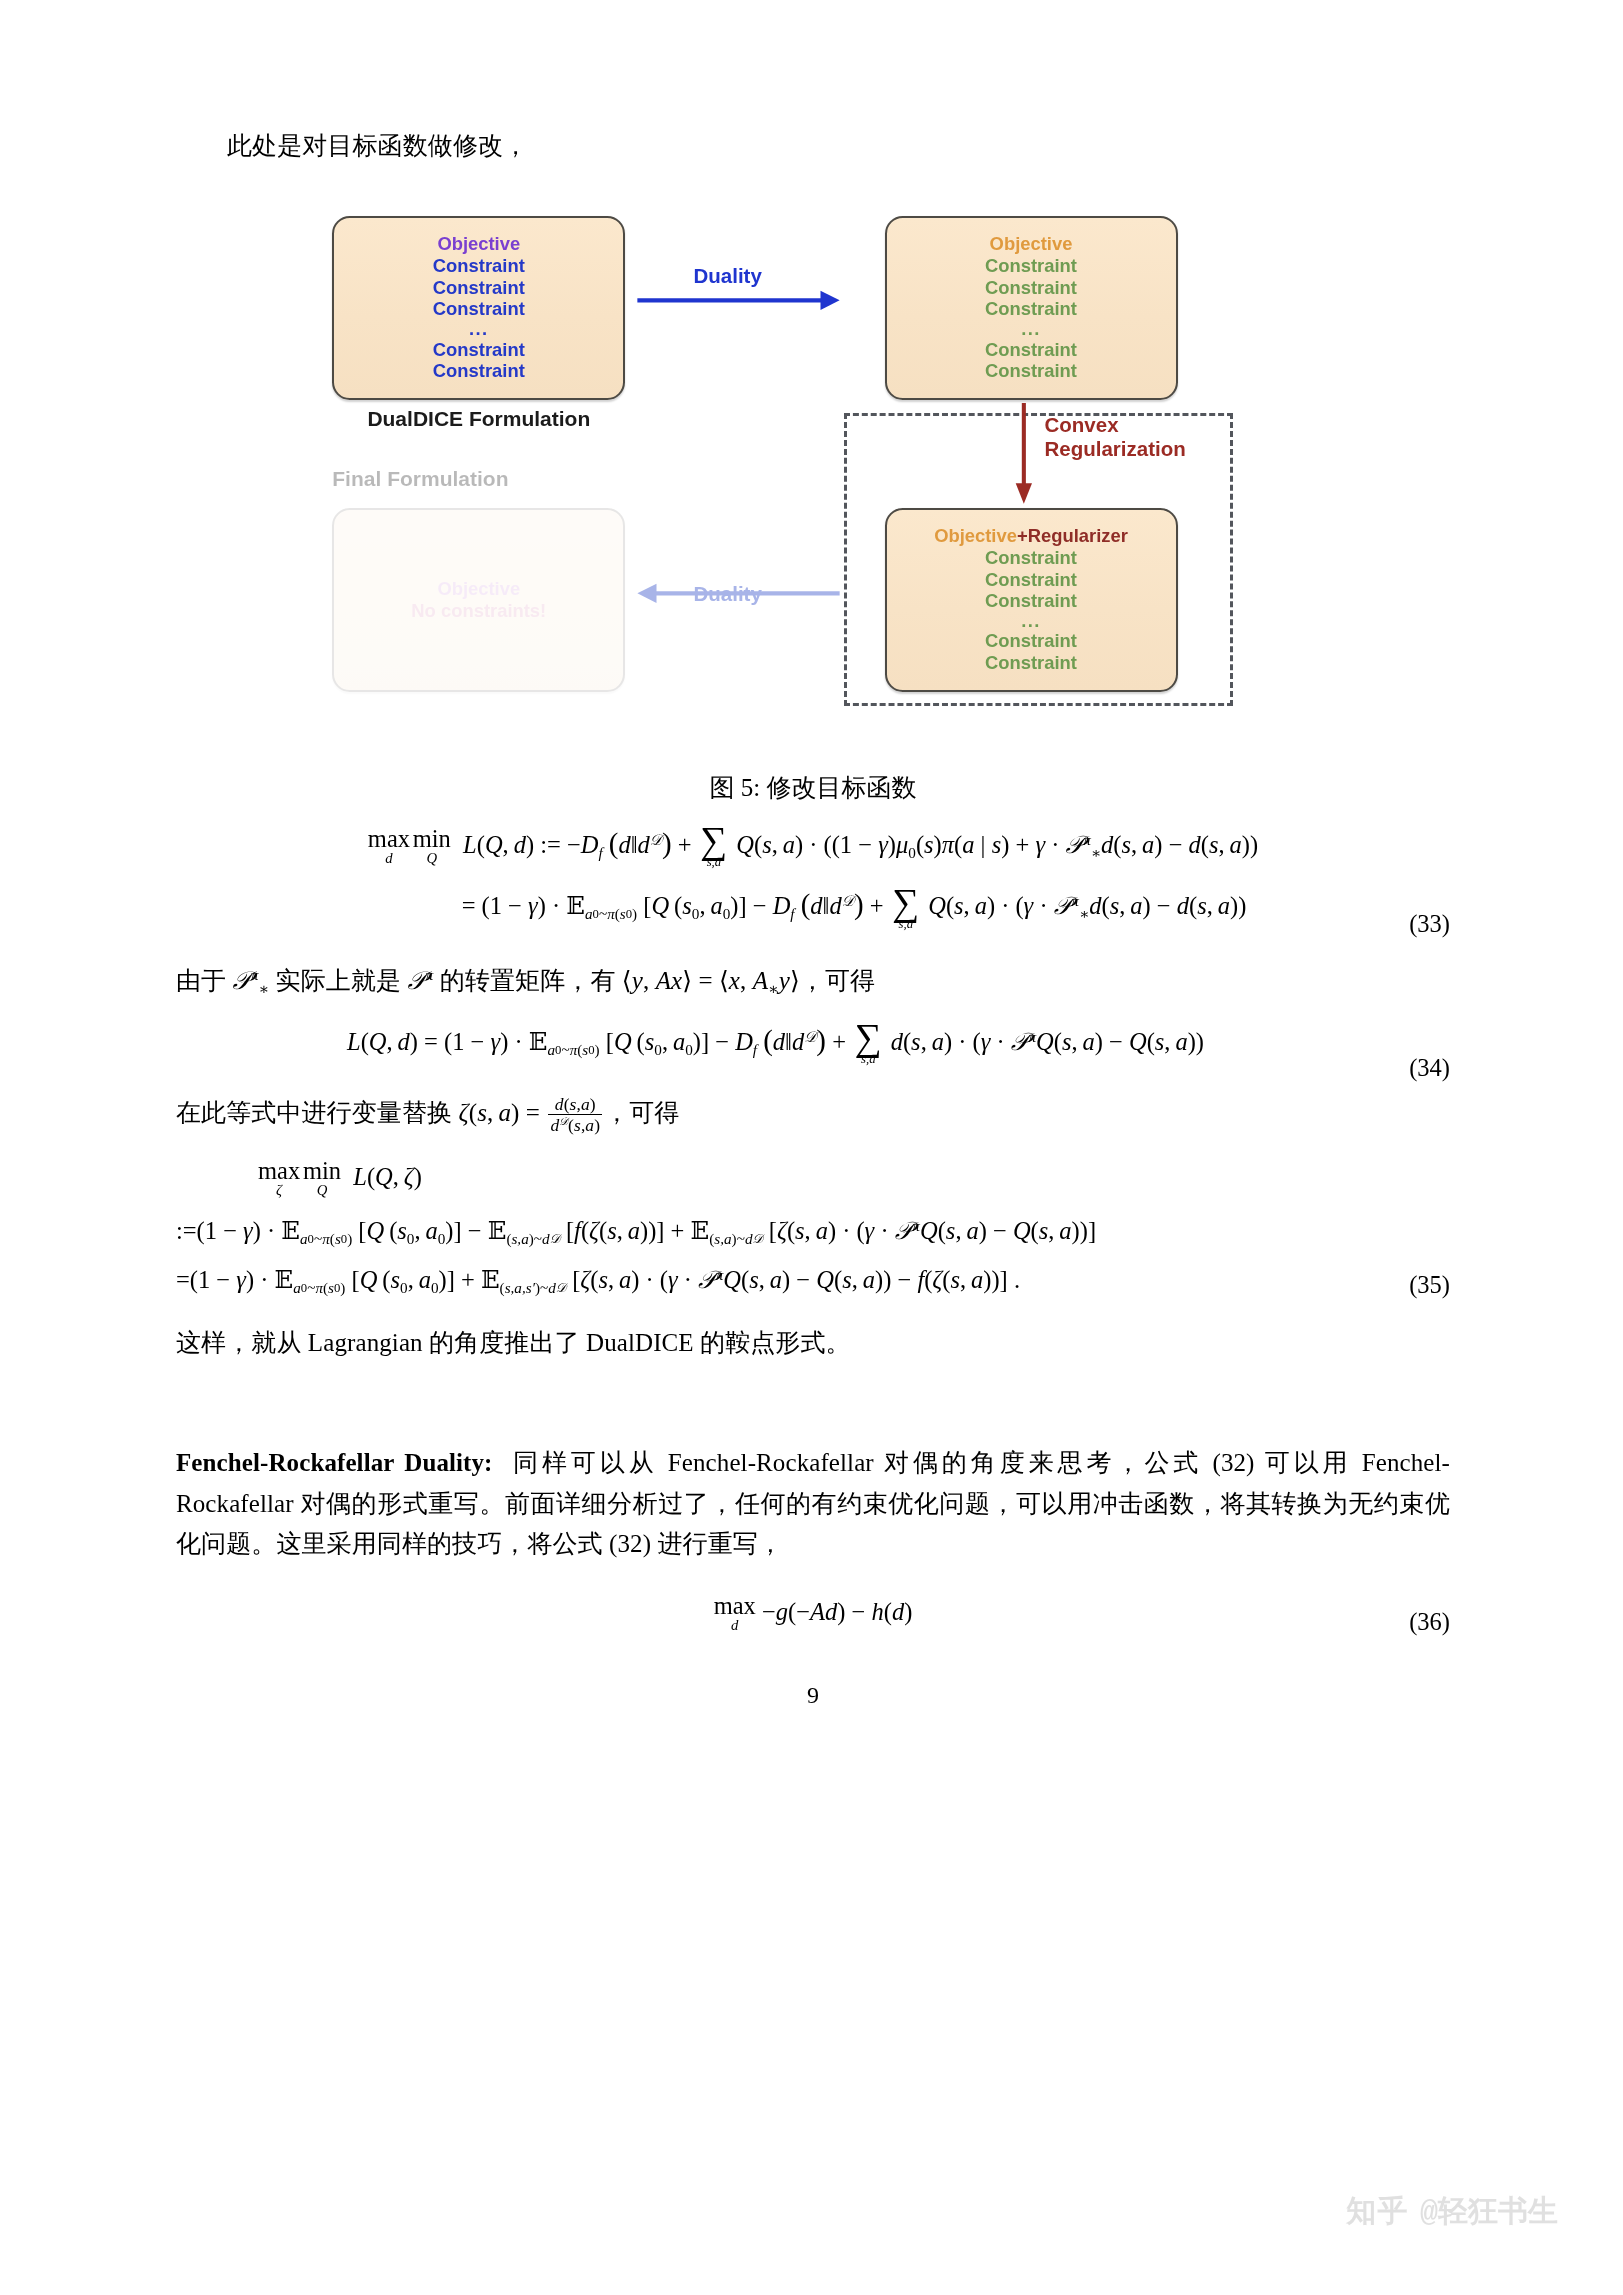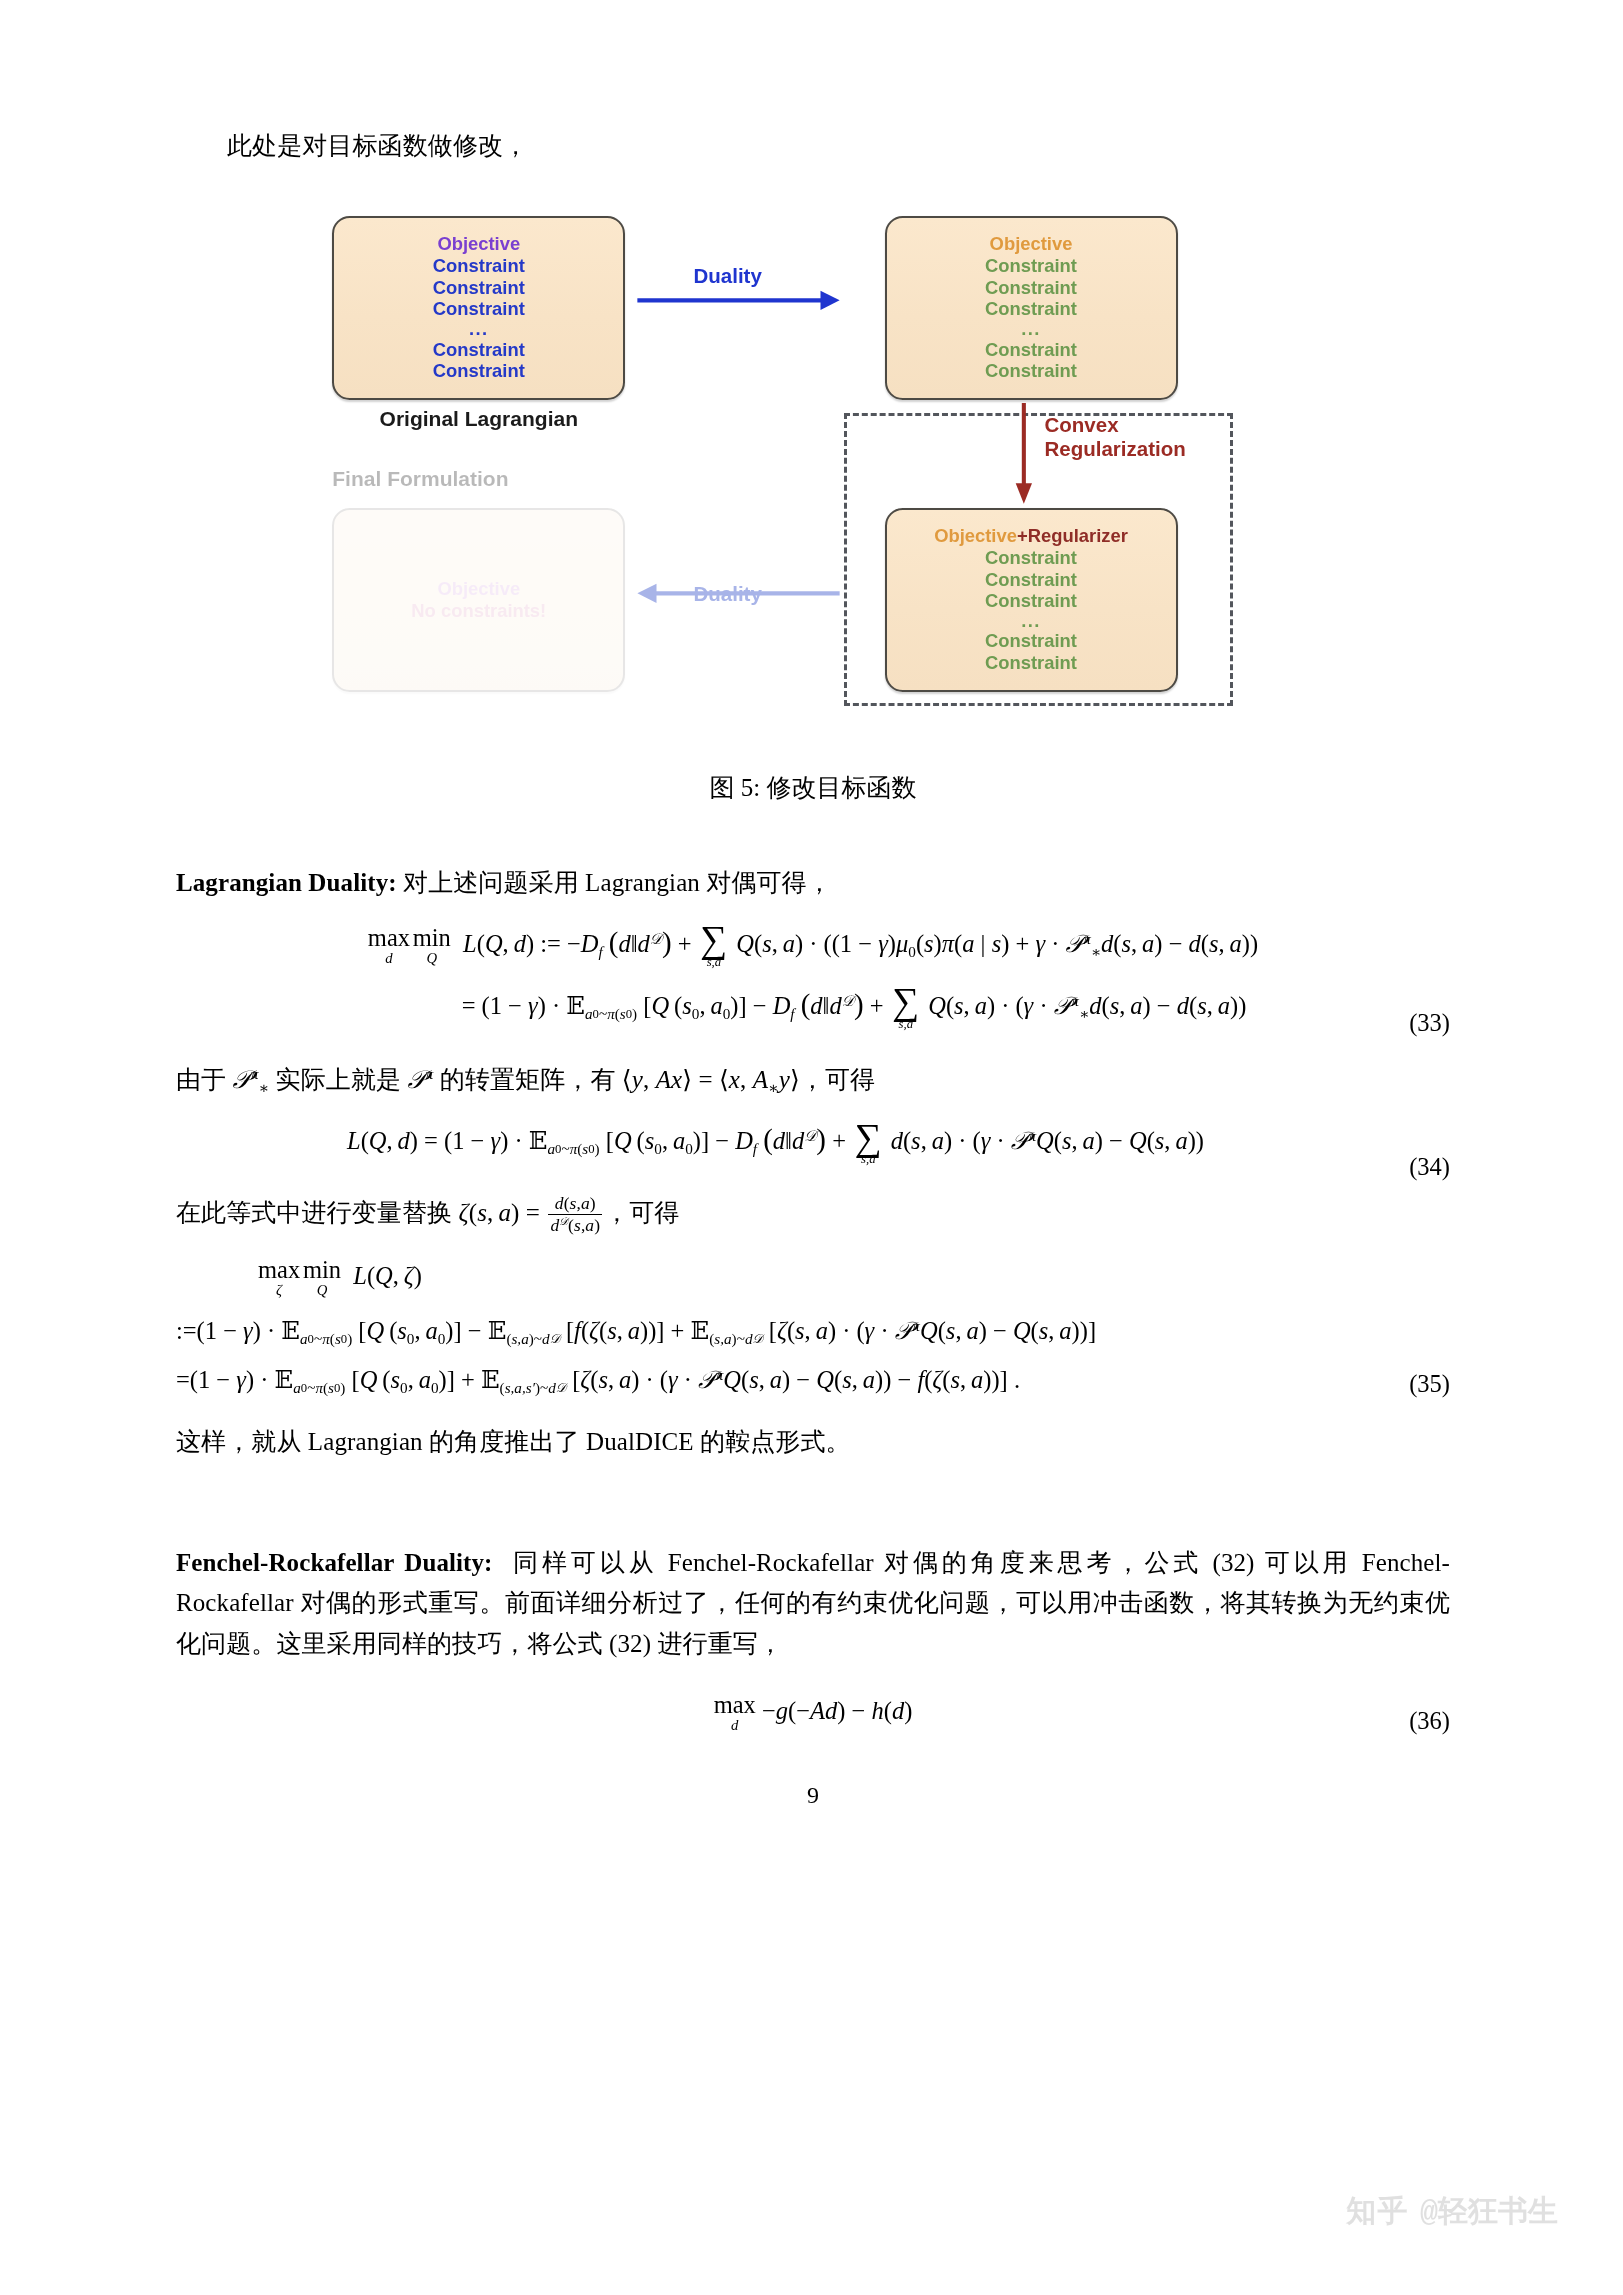--- a/index.html
+++ b/index.html
@@ -182,21 +182,21 @@
 
       <div class="node" style="left:6.8px; top:8.2px; width:293px; height:184px;">
         <div class="row" style="color:#7a3fd0;">Objective</div>
         <div class="row" style="color:#2439c8;">Constraint</div>
         <div class="row" style="color:#2439c8;">Constraint</div>
         <div class="row" style="color:#2439c8;">Constraint</div>
         <div class="dots" style="color:#2439c8;">...</div>
         <div class="row" style="color:#2439c8;">Constraint</div>
         <div class="row" style="color:#2439c8;">Constraint</div>
       </div>
-      <div class="node-caption" style="left:6.8px; top:199px; width:293px; text-align:center;">Original Lagrangian</div>
+      <div class="node-caption" style="left:6.8px; top:199px; width:293px; text-align:center;">DualDICE Formulation</div>
 
       <svg style="position:absolute; left:310px; top:65px;" width="205" height="41" viewBox="0 0 300 60">
         <line x1="2" y1="40" x2="272" y2="40" stroke="#1f35cf" stroke-width="6"></line>
         <polygon points="270,26 298,40 270,54" fill="#1f35cf"></polygon>
       </svg>
       <div class="arrow-label" style="left:368px; top:56px; color:#1f35cf;">Duality</div>
 
       <div class="node" style="left:559px; top:8.2px; width:293px; height:184px;">
         <div class="row" style="color:#e09a3e;">Objective</div>
         <div class="row" style="color:#6f9c52;">Constraint</div>
@@ -236,24 +236,20 @@
 
       <div class="node faded" style="left:6.8px; top:300px; width:293px; height:184px;">
         <div class="row" style="color:#c06fd0;">Objective</div>
         <div class="row" style="color:#d0629a;">No constraints!</div>
       </div>
       <div class="node-caption faded-cap" style="left:6.8px; top:259px; width:293px; text-align:left;">Final Formulation</div>
     </div>
 
     <div class="caption" style="margin-top:24.5px;">图 5: 修改目标函数</div>
 
-    <div class="para" style="margin-top:59px;">
-      <span class="bold">Lagrangian Duality:</span>
-      <span>对上述问题采用 Lagrangian 对偶可得，</span>
-    </div>
 
     <div class="eq-block" style="margin-top:20.5px;">
       <div class="eq-line">
         <span class="opnameFrac"><span class="op">max</span><span class="lim">d</span></span><span class="opnameFrac" style="margin-left:2.7px;"><span class="op">min</span><span class="lim">Q</span></span>
         <span class="mathit">&nbsp;L</span>(<span class="mathit">Q</span>, <span class="mathit">d</span>) := −<span class="mathit">D</span><span class="sub mathit">f</span>
         <span class="paren-big">(</span><span class="mathit">d</span>‖<span class="mathit">d</span><span class="sup cal">𝒟</span><span class="paren-big">)</span> +
         <span class="bigsum"><span class="sig">∑</span><span class="lim">s,a</span></span>
         <span class="mathit">Q</span>(<span class="mathit">s</span>, <span class="mathit">a</span>) · ((1 − <span class="mathit">γ</span>)<span class="mathit">μ</span><span class="sub">0</span>(<span class="mathit">s</span>)<span class="mathit">π</span>(<span class="mathit">a</span> | <span class="mathit">s</span>) + <span class="mathit">γ</span> · <span class="cal">𝒫</span><span class="sup mathit">π</span><span class="sub">∗</span><span class="mathit">d</span>(<span class="mathit">s</span>, <span class="mathit">a</span>) − <span class="mathit">d</span>(<span class="mathit">s</span>, <span class="mathit">a</span>))
       </div>
       <div class="eq-line" style="margin-top:17.7px; padding-left:82px;">

